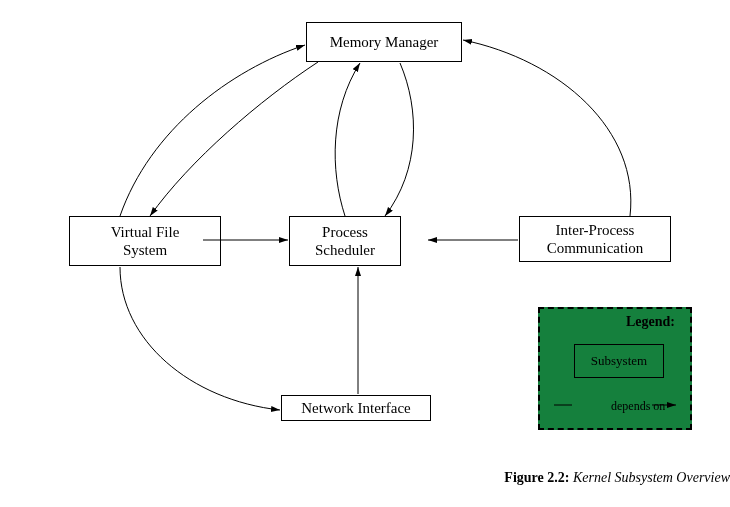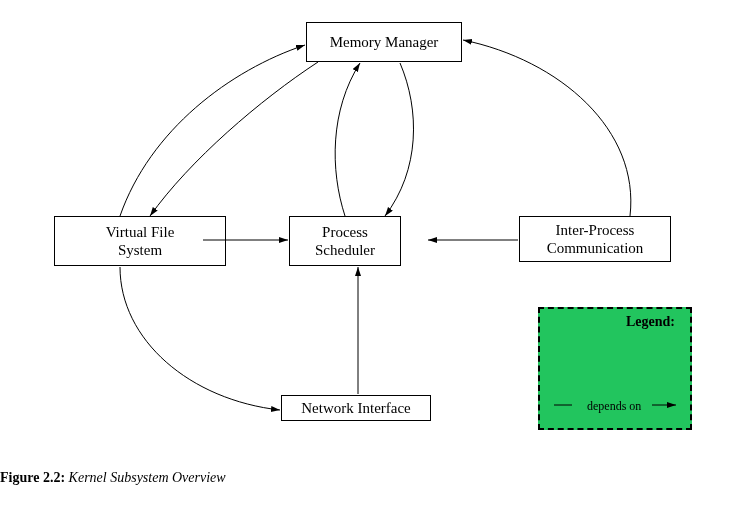--- a/index.html
+++ b/index.html
@@ -22,73 +22,75 @@
     text-align: center;
     font-size: 15px;
     line-height: 1.2;
     white-space: pre-line;
     padding: 2px;
     box-sizing: border-box;
   }
   .legend {
     position: absolute;
     border: 2px dashed #000;
-    background: #22c55e;
+    background: #15803d;
     box-sizing: border-box;
   }
   .legend-title {
     position: absolute;
     font-weight: bold;
     font-size: 14px;
   }
   .legend-box {
     position: absolute;
     border: 1px solid #000;
     font-size: 13px;
     display: flex;
     align-items: center;
     justify-content: center;
   }
   .legend-arrow-label {
     position: absolute;
     font-size: 12px;
+    margin-left: 24px;
   }
   .caption {
     position: absolute;
     font-size: 14px;
-    text-align: left;
+    text-align: right;
   }
   .caption b { font-weight: bold; font-style: normal; }
   .caption i { font-style: italic; }
   svg.arrows {
     position: absolute;
     left: 0; top: 0;
     width: 730px;
     height: 507px;
     pointer-events: none;
   }
 </style>
 </head>
 <body>
 
 <div class="box" style="left:306px; top:22px; width:156px; height:40px;">Memory Manager</div>
 
-<div class="box" style="left:54px; top:216px; width:172px; height:50px;text-align:center;">Virtual File
+<div class="box" style="left:69px; top:216px; width:152px; height:50px;text-align:center;">Virtual File
 System</div>
 
 <div class="box" style="left:289px; top:216px; width:112px; height:50px;">Process
 Scheduler</div>
 
 <div class="box" style="left:519px; top:216px; width:152px; height:46px;">Inter-Process
 Communication</div>
 
 <div class="box" style="left:281px; top:395px; width:150px; height:26px;">Network Interface</div>
 
 <div class="legend" style="left:538px; top:307px; width:154px; height:123px;">
   <div class="legend-title" style="left:86px; top:5px;">Legend:</div>
+  <div class="legend-box" style="left:34px; top:35px; width:88px; height:32px;">Subsystem</div>
   <span class="legend-arrow-label" style="left:47px; top:90px;">depends on</span>
 </div>
 
 <div class="caption" style="left:0; top:470px; width:730px;">
   <b>Figure 2.2:</b>
   <i>Kernel Subsystem Overview</i>
 </div>
 
 <svg class="arrows">
   <defs>

